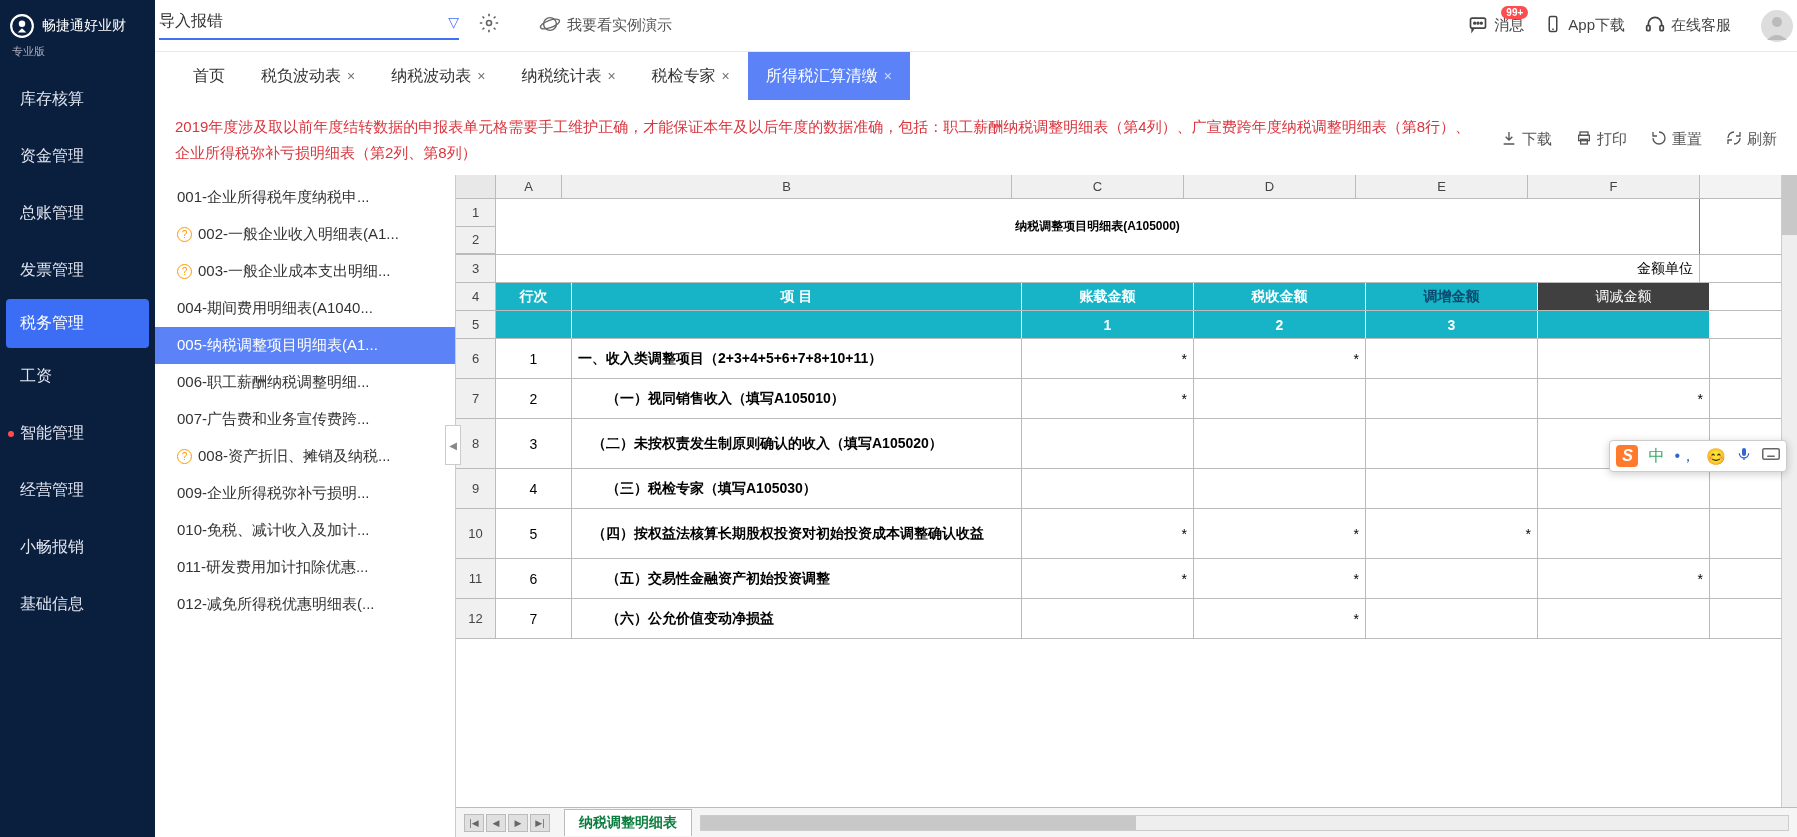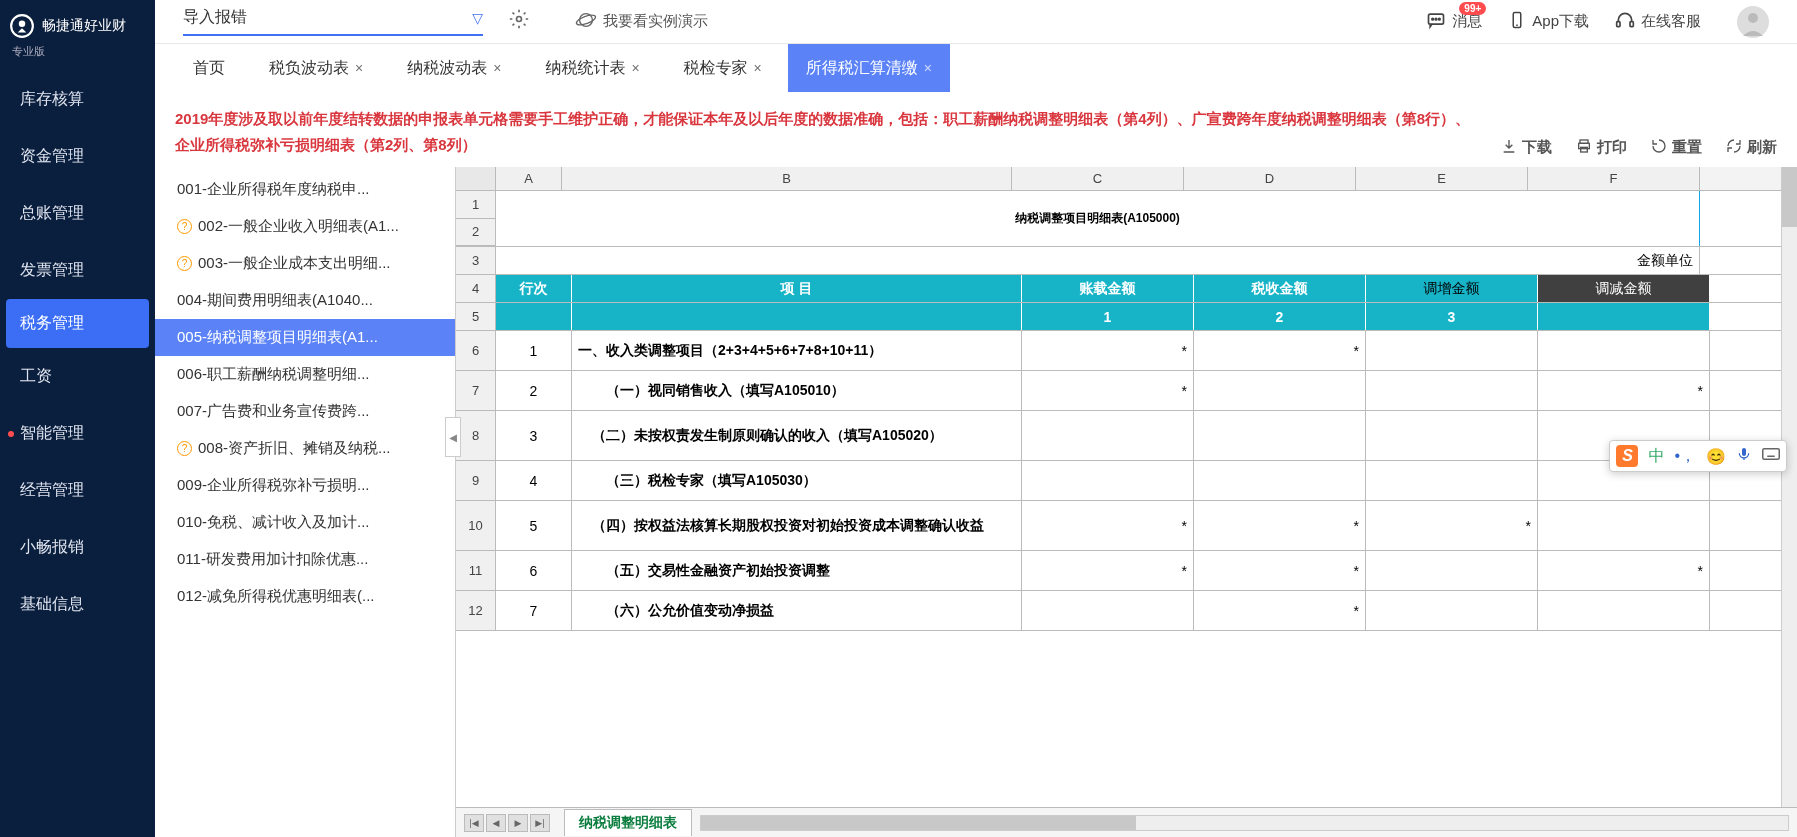--- a/index.html
+++ b/index.html
@@ -14,38 +14,38 @@
 .edition { font-size: 11px; color: #aab; padding: 0 8px 12px 12px; }
 .nav-items { flex: 1; }
 .nav-item { padding: 18px 20px; color: #e0e5f0; font-size: 16px; cursor: pointer; position: relative; }
 .nav-item.active { background: #3b6ef5; color: #fff; border-radius: 4px; margin: 0 6px; padding: 14px 14px; }
 .nav-item.has-dot::before { content: ""; position: absolute; left: 8px; top: 50%; transform: translateY(-50%); width: 6px; height: 6px; background: #ff4d4f; border-radius: 50%; }
 
 
 .main { flex: 1; display: flex; flex-direction: column; min-width: 0; }
 
 
-.topbar { height: 44px; display: flex; align-items: center; padding: 0 28px; border-bottom: 1px solid #e8e8e8; gap: 26px; }
+.topbar { height: 52px; display: flex; align-items: center; padding: 0 4px; border-bottom: 1px solid #e8e8e8; gap: 20px; }
 .search-box { display: flex; align-items: center; gap: 8px; color: #333; font-size: 16px; width: 300px; border-bottom: 2px solid #4070f4; padding-bottom: 6px; }
 .chevron { color: #4070f4; font-size: 14px; }
 .gear { color: #666; font-size: 18px; }
 .demo-link { display: flex; align-items: center; gap: 6px; color: #555; font-size: 15px; margin-left: 20px; }
 .topbar-spacer { flex: 1; }
 .top-action { display: flex; align-items: center; gap: 6px; color: #444; font-size: 15px; position: relative; }
 .badge { position: absolute; top: -8px; right: -4px; background: #ff4d4f; color: #fff; font-size: 10px; padding: 1px 5px; border-radius: 8px; font-weight: bold; }
 .avatar { width: 32px; height: 32px; background: #ddd; border-radius: 50%; margin-left: 10px; }
 
 
-.tabs { height: 48px; display: flex; align-items: center; padding: 0 20px; gap: 8px; }
+.tabs { height: 48px; display: flex; align-items: center; padding: 0 20px; gap: 0; }
 .tab { padding: 0 18px; height: 48px; display: flex; align-items: center; color: #333; font-size: 16px; cursor: pointer; gap: 6px; }
 .tab.active { background: #5b83f7; color: #fff; }
 .tab-close { font-size: 14px; opacity: 0.7; }
 
 
-.content-header { display: flex; padding: 14px 20px 10px; align-items: flex-end; gap: 30px; font-weight: bold; }
+.content-header { display: flex; padding: 14px 20px 10px; align-items: center; gap: 30px; }
 .notice { color: #d9363e; font-size: 15px; line-height: 1.7; flex: 1; }
 .actions { display: flex; gap: 24px; align-items: center; flex-shrink: 0; }
 .action-btn { display: flex; align-items: center; gap: 5px; color: #555; font-size: 15px; cursor: pointer; }
 
 
 .body { flex: 1; display: flex; min-height: 0; position: relative; }
 
 .tree { width: 300px; flex-shrink: 0; overflow-y: auto; padding: 4px 0; }
 .tree-item { padding: 9px 14px 9px 22px; font-size: 15px; color: #333; cursor: pointer; white-space: nowrap; overflow: hidden; text-overflow: ellipsis; display: flex; align-items: center; gap: 6px; }
 .tree-item.selected { background: #5b83f7; color: #fff; }
@@ -310,21 +310,21 @@
                 <div class="sheet-row h28">
                   <div class="row-h">3</div>
                   <div class="cell" style="width: 1204px; justify-content: flex-end;">金额单位</div>
                 </div>
                 <div class="sheet-row th-row h28">
                   <div class="row-h">4</div>
                   <div class="cell A" style="background: rgb(23, 180, 200); color: rgb(255, 255, 255); font-weight: bold; border-color: rgb(255, 255, 255);">行次</div>
                   <div class="cell B" style="background: rgb(23, 180, 200); color: rgb(255, 255, 255); font-weight: bold; justify-content: center; border-color: rgb(255, 255, 255);">项 目</div>
                   <div class="cell C" style="background: rgb(23, 180, 200); color: rgb(255, 255, 255); font-weight: bold; justify-content: center; border-color: rgb(255, 255, 255);">账载金额</div>
                   <div class="cell D" style="background: rgb(23, 180, 200); color: rgb(255, 255, 255); font-weight: bold; justify-content: center; border-color: rgb(255, 255, 255);">税收金额</div>
-                  <div class="cell E" style="background: rgb(23, 180, 200); color: #000000; font-weight: normal; justify-content: center; border-color: rgb(255, 255, 255);">调增金额</div>
+                  <div class="cell E" style="background: rgb(23, 180, 200); color: #0c4a6e; font-weight: bold; justify-content: center; border-color: rgb(255, 255, 255);">调增金额</div>
                   <div class="cell F" style="background: #404040; color: rgb(255, 255, 255); font-weight: normal; justify-content: center; border-color: rgb(255, 255, 255);">调减金额</div>
                 </div>
                 <div class="sheet-row th-row h28">
                   <div class="row-h">5</div>
                   <div class="cell A" style="background: rgb(23, 180, 200); border-color: rgb(255, 255, 255);"></div>
                   <div class="cell B" style="background: rgb(23, 180, 200); border-color: rgb(255, 255, 255);"></div>
                   <div class="cell C" style="background: rgb(23, 180, 200); color: rgb(255, 255, 255); font-weight: bold; justify-content: center; border-color: rgb(255, 255, 255);">1</div>
                   <div class="cell D" style="background: rgb(23, 180, 200); color: rgb(255, 255, 255); font-weight: bold; justify-content: center; border-color: rgb(255, 255, 255);">2</div>
                   <div class="cell E" style="background: rgb(23, 180, 200); color: rgb(255, 255, 255); font-weight: bold; justify-content: center; border-color: rgb(255, 255, 255);">3</div>
                   <div class="cell F" style="background: rgb(23, 180, 200); border-color: rgb(255, 255, 255);"></div>

